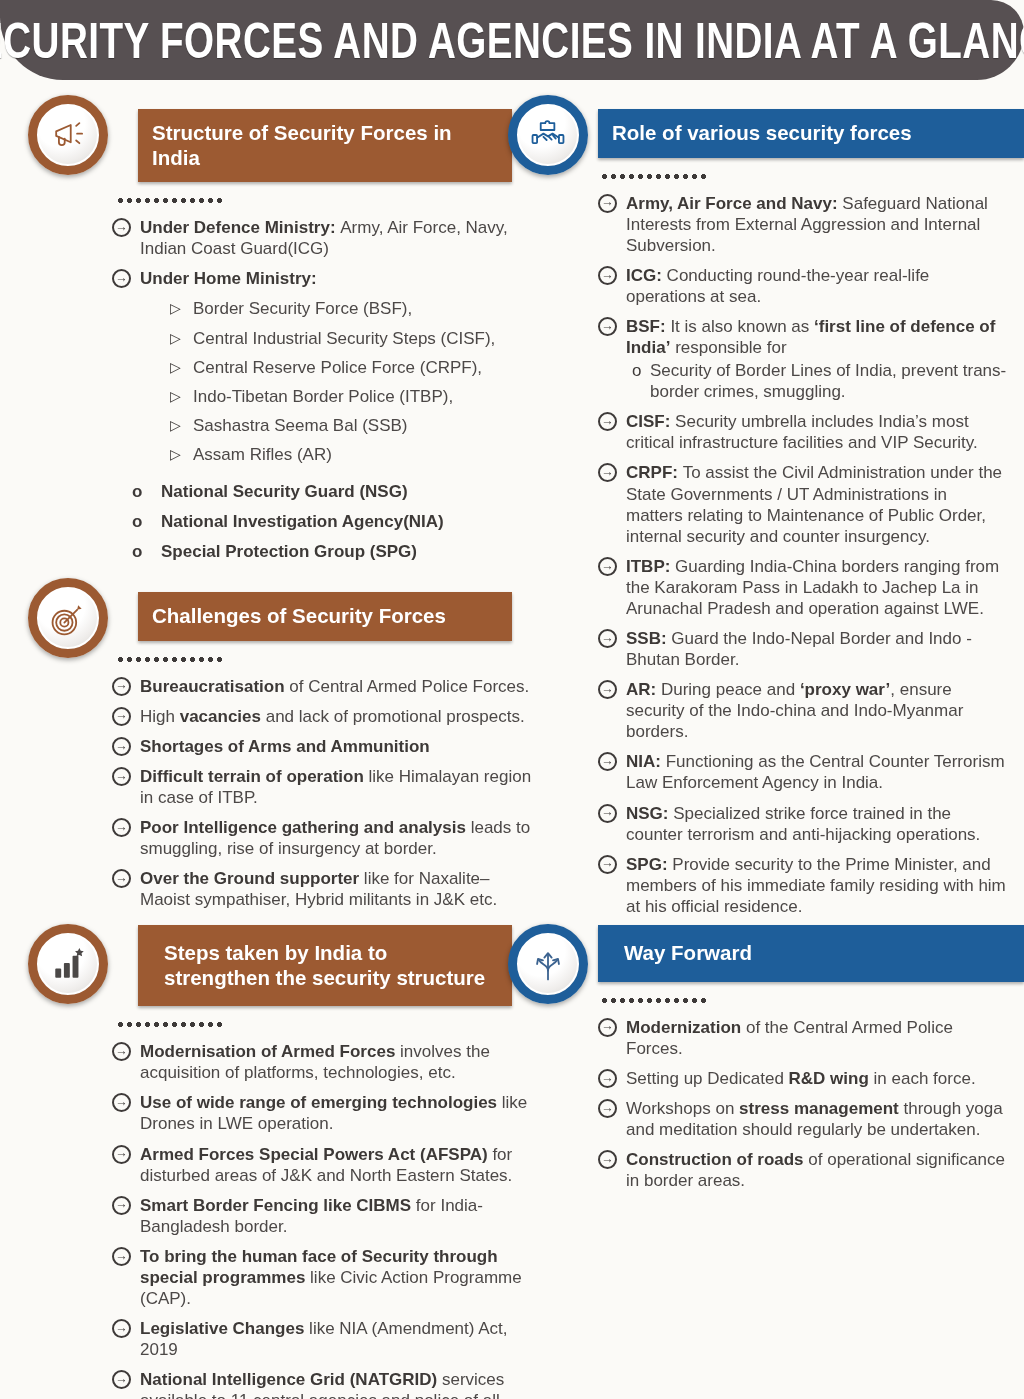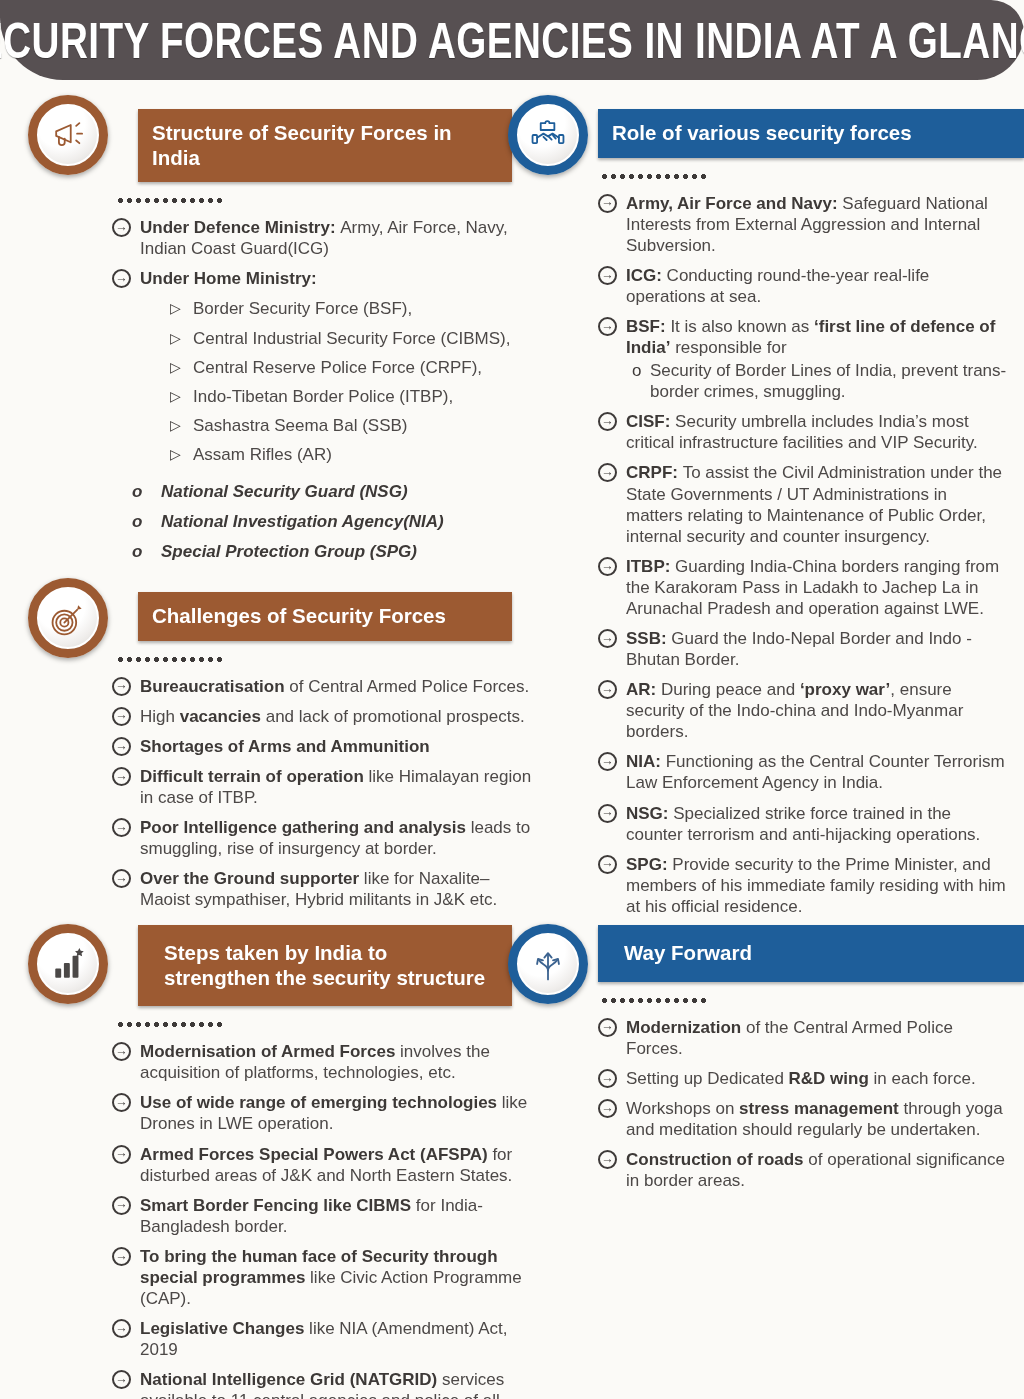--- a/index.html
+++ b/index.html
@@ -64,21 +64,21 @@
   .bl{
     flex:0 0 19px;height:19px;margin-right:9px;margin-top:1px;
     border:2px solid #3e3a39;border-radius:50%;box-sizing:border-box;
     display:flex;align-items:center;justify-content:center;
   }
   .bl::after{content:"\2192";font-size:12.5px;font-weight:700;color:#3e3a39;line-height:1;margin-top:-1px;}
   
   .ob{flex:0 0 12px;margin-right:5px;color:#3e3a39;font-weight:700;line-height:1.24;}
   .ob::before{content:"o";}
   .l-o1{margin-left:34px;}
-  .l-o2{margin-left:20px;font-style:italic;}
+  .l-o2{margin-left:20px;}
   .l-o2 .ob{flex:0 0 16px;margin-right:13px;}
   .l-sub{margin-left:34px;}
   .l-sub .ob{font-weight:400;flex:0 0 12px;margin-right:6px;}
   
   .trib{flex:0 0 16px;margin-right:7px;color:#3e3a39;font-size:14px;line-height:1.45;}
   .trib::before{content:"\25B7";}
   .l-tri{margin-left:58px;margin-bottom:8px !important;}
   svg{display:block;}
 </style>
 </head>
@@ -108,21 +108,21 @@
     <li>
         <span class="bl"></span>
         <div class="tx"><b>Under Home Ministry:</b></div>
       </li>
     <li class="l-tri">
         <span class="trib"></span>
         <div class="tx"><span>Border Security Force (BSF),</span></div>
       </li>
     <li class="l-tri">
         <span class="trib"></span>
-        <div class="tx"><span>Central Industrial Security Force (CIBMS),</span></div>
+        <div class="tx"><span>Central Industrial Security Steps (CISF),</span></div>
       </li>
     <li class="l-tri">
         <span class="trib"></span>
         <div class="tx"><span>Central Reserve Police Force (CRPF),</span></div>
       </li>
     <li class="l-tri">
         <span class="trib"></span>
         <div class="tx"><span>Indo-Tibetan Border Police (ITBP),</span></div>
       </li>
     <li class="l-tri">

